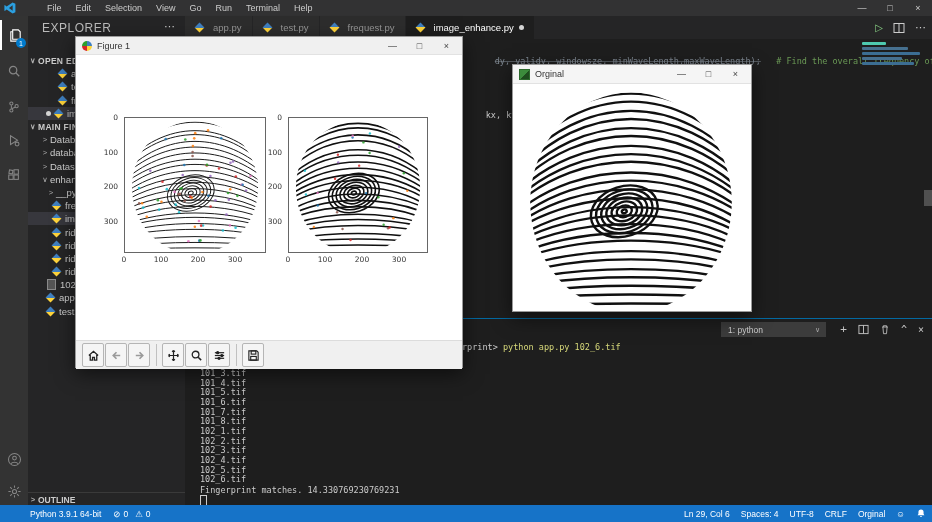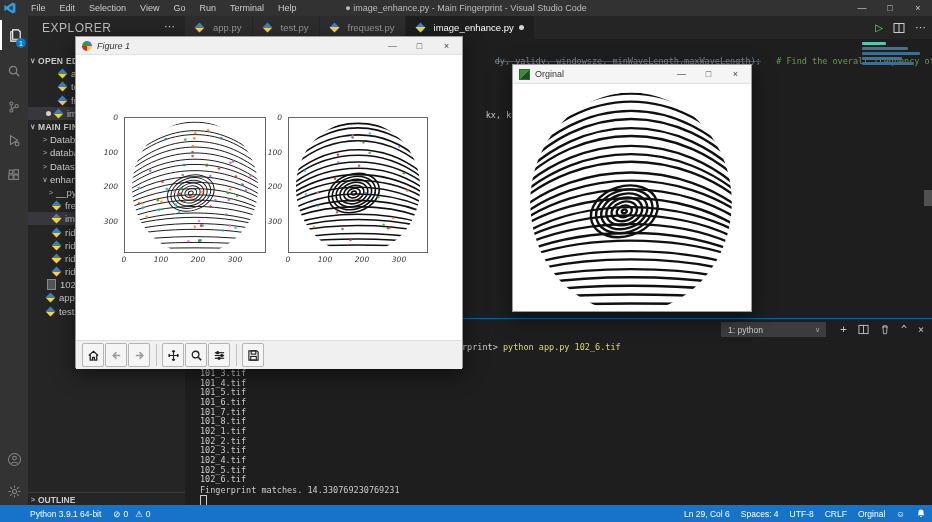--- a/index.html
+++ b/index.html
@@ -1,21 +1,21 @@
 <!DOCTYPE html>
 <html><head>
 <meta charset="utf-8">
 <style>
   html,body{margin:0;padding:0;background:#111;}
   .screen{position:relative;width:932px;height:522px;background:#1e1e1e;overflow:hidden;
     font-family:"Liberation Sans",sans-serif;-webkit-font-smoothing:antialiased;}
   
   .titlebar{position:absolute;left:0;top:0;width:932px;height:16px;background:#323233;
     display:flex;align-items:center;color:#cccccc;font-size:9px;z-index:5;}
-  .menu-row{display:flex;gap:0;margin-left:24px;}
+  .menu-row{display:flex;gap:0;margin-left:40px;}
   .menu-item{padding:0 7px;cursor:default;}
   .tb-title{position:absolute;left:0;right:0;text-align:center;color:#bbbbbb;font-size:9px;pointer-events:none;}
   .win-controls{position:absolute;right:0;top:0;height:16px;display:flex;}
   .win-btn{width:28px;height:16px;display:flex;align-items:center;justify-content:center;color:#cccccc;font-size:9px;}
   .logo{position:absolute;left:4px;top:2px;width:12px;height:12px;}
   
   .activitybar{position:absolute;left:0;top:16px;width:28px;height:489px;background:#333333;z-index:4;}
   .act-icon{position:absolute;left:0;width:28px;height:30px;display:flex;align-items:center;justify-content:center;color:#858585;}
   .act-icon.active{color:#ffffff;border-left:2px solid #ffffff;width:26px;}
   .badge{position:absolute;right:2px;bottom:2px;width:10px;height:10px;border-radius:50%;background:#007acc;
@@ -107,23 +107,20 @@
 
     <span class="menu-item">File</span>
         <span class="menu-item">Edit</span>
         <span class="menu-item">Selection</span>
         <span class="menu-item">View</span>
         <span class="menu-item">Go</span>
         <span class="menu-item">Run</span>
         <span class="menu-item">Terminal</span>
         <span class="menu-item">Help</span>
       </div>
-    <div class="tb-title">
-      <span>●</span> <span>image_enhance.py - Main Fingerprint - Visual Studio Code</span>
-    </div>
     <div class="win-controls">
       <span class="win-btn">—</span>
       <span class="win-btn">□</span>
       <span class="win-btn">×</span>
     </div>
   </div>
 
   <div class="activitybar">
     <div class="act-icon active" style="top:4px;">
       <svg width="15" height="15" viewBox="0 0 16 16" fill="none" stroke="currentColor" stroke-width="1.2">
@@ -367,21 +364,21 @@
       <span class="sb-item">UTF-8</span>
       <span class="sb-item">CRLF</span>
       <span class="sb-item">Orginal</span>
       <span class="sb-item">☺</span>
       <svg width="10" height="11" viewBox="0 0 14 15">
         <path d="M7 2 a3.6 3.6 0 0 0 -3.6 3.6 V8.2 L2.2 10 H11.8 L10.6 8.2 V5.6 A3.6 3.6 0 0 0 7 2 Z M5.7 11 a1.3 1.3 0 0 0 2.6 0 Z" fill="#ffffff"></path>
       </svg>
     </div>
   </div>
 
-  <div class="floatwin" style="left:75px;top:36px;width:386px;height:330px;font-style:italic;">
+  <div class="floatwin" style="left:75px;top:36px;width:386px;height:330px;">
     <div class="fw-titlebar">
       <span class="mpl-icon"></span>
       <span class="fw-title">Figure 1</span>
       <div class="fw-controls">
         <span class="fw-btn">—</span>
         <span class="fw-btn">□</span>
         <span class="fw-btn">×</span>
       </div>
     </div>
 

